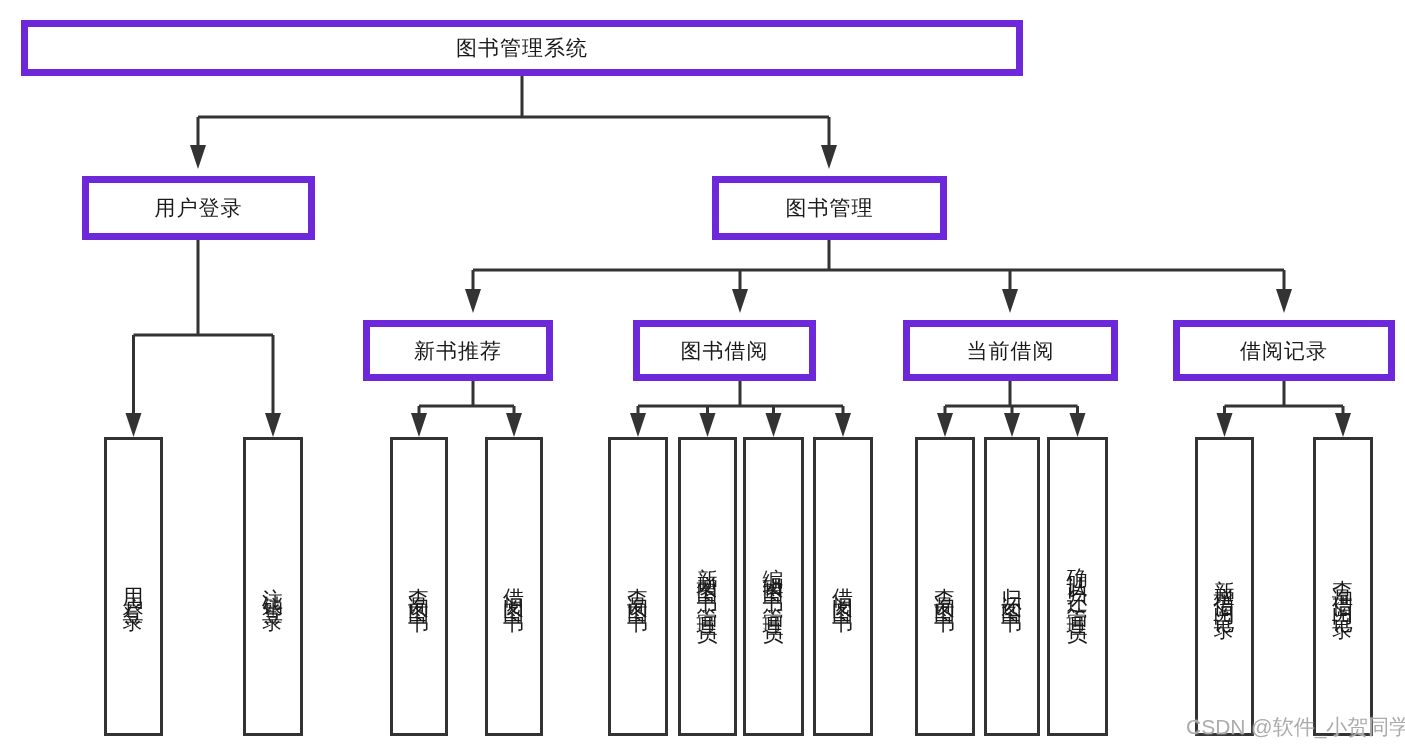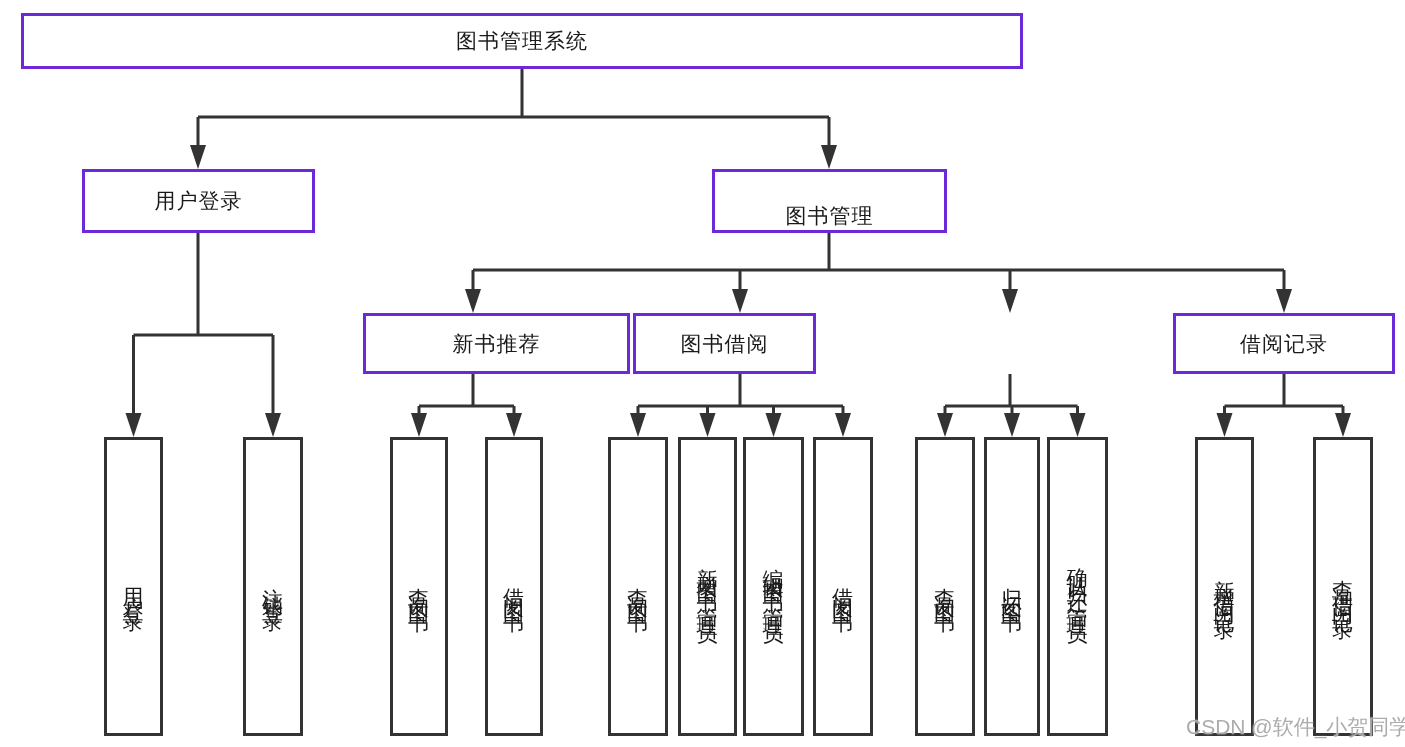--- a/index.html
+++ b/index.html
@@ -13,29 +13,30 @@
     overflow: hidden;
   }
   #wires {
     position: absolute;
     left: 0; top: 0;
     width: 1405px; height: 747px;
   }
   .box {
     position: absolute;
     background: #ffffff;
-    border: 3px solid #6d28d9;
+    border: 7px solid #6d28d9;
     box-sizing: border-box;
     display: flex;
     align-items: center;
     justify-content: center;
     font-size: 21px;
     letter-spacing: 1px;
     color: #1a1a1a;
     text-align: center;
+    margin-top: 7px;
   }
   .leaf {
     position: absolute;
     top: 437px;
     height: 299px;
     background: #ffffff;
     border: 3px solid #333333;
     box-sizing: border-box;
     display: flex;
     align-items: center;
@@ -46,22 +47,22 @@
     text-orientation: mixed;
     font-size: 21px;
     letter-spacing: 8px;
     line-height: 1;
     color: #1a1a1a;
     white-space: nowrap;
   }
   
   #n-root     { left: 21px;   top: 13px;  width: 1002px; height: 56px; }
   #n-login    { left: 82px;   top: 169px; width: 233px;  height: 64px; }
-  #n-mgmt     { left: 712px;  top: 169px; width: 235px;  height: 64px; align-items: flex-end; }
-  #n-newrec   { left: 363px;  top: 313px; width: 267px;  height: 61px; }
+  #n-mgmt     { left: 712px;  top: 169px; width: 235px;  height: 64px; }
+  #n-newrec   { left: 363px;  top: 313px; width: 190px;  height: 61px; }
   #n-borrow   { left: 633px;  top: 313px; width: 183px;  height: 61px; }
   #n-current  { left: 903px;  top: 313px; width: 215px;  height: 61px; }
   #n-records  { left: 1173px; top: 313px; width: 222px;  height: 61px; }
   #l-ulogin   { left: 104px;  width: 59px; }
   #l-logout   { left: 243px;  width: 60px; }
   #l-recq     { left: 390px;  width: 58px; }
   #l-recb     { left: 485px;  width: 58px; }
   #l-borq     { left: 608px;  width: 60px; }
   #l-boradd   { left: 678px;  width: 59px; }
   #l-boredit  { left: 743px;  width: 61px; }
@@ -139,20 +140,23 @@
   <div class="box" id="n-mgmt">
     <span>图书管理</span>
   </div>
 
   <div class="box" id="n-newrec">
     <span>新书推荐</span>
   </div>
   <div class="box" id="n-borrow">
     <span>图书借阅</span>
   </div>
+  <div class="box" id="n-current">
+    <span>当前借阅</span>
+  </div>
   <div class="box" id="n-records">
     <span>借阅记录</span>
   </div>
 
   <div class="leaf" id="l-ulogin">
     <span>用户登录</span>
   </div>
   <div class="leaf" id="l-logout">
     <span>注销登录</span>
   </div>

